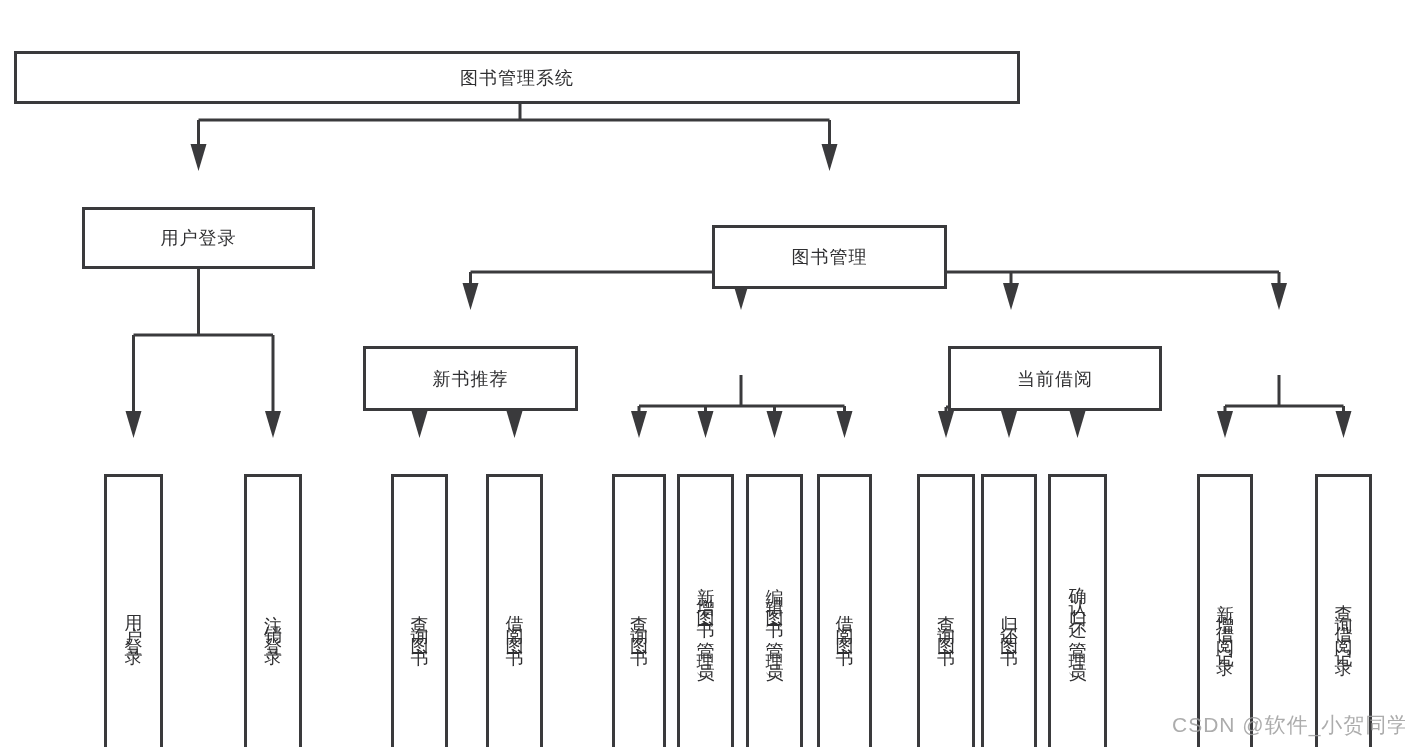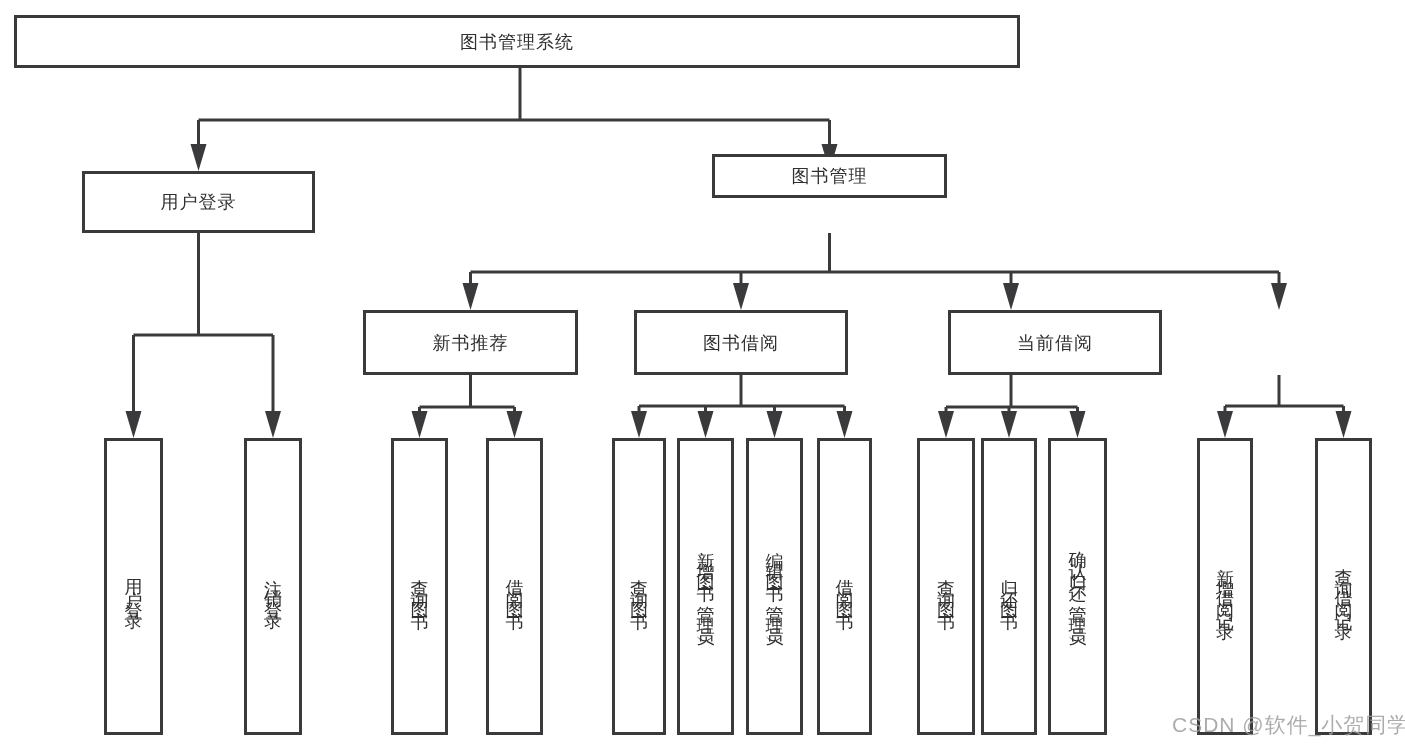--- a/index.html
+++ b/index.html
@@ -16,20 +16,21 @@
     box-sizing:border-box;
     border:3px solid #3a3a3c;
     background:#ffffff;
     display:flex;
     align-items:center;
     justify-content:center;
     color:#2f2f31;
     font-size:18px;
     letter-spacing:1px;
     z-index:2;
+    margin-top:36px;
   }
   .vtext{
     writing-mode:vertical-rl;
     text-orientation:mixed;
     letter-spacing:11px;
     line-height:1;
     font-size:18px;
     white-space:nowrap;
   }
   #watermark{
@@ -98,24 +99,23 @@
       <polygon points="1069.5,411 1085.5,411 1077.5,438" fill="#3a3a3c"></polygon>
       <line x1="1225" y1="406" x2="1225" y2="416" stroke="#3a3a3c" stroke-width="3"></line>
       <polygon points="1217,411 1233,411 1225,438" fill="#3a3a3c"></polygon>
       <line x1="1343.5" y1="406" x2="1343.5" y2="416" stroke="#3a3a3c" stroke-width="3"></line>
       <polygon points="1335.5,411 1351.5,411 1343.5,438" fill="#3a3a3c"></polygon>
     </svg>
 
   <div class="box" style="left:14px;top:15px;width:1006px;height:53px;">图书管理系统</div>
 
   <div class="box" style="left:82px;top:171px;width:233px;height:62px;">用户登录</div>
-  <div class="box" style="left:712px;top:154px;width:235px;height:44px;text-align:right;">图书管理</div>
+  <div class="box" style="left:712px;top:189px;width:235px;height:64px;text-align:right;">图书管理</div>
 
   <div class="box" style="left:363px;top:310px;width:215px;height:65px;text-align:right;">新书推荐</div>
-  <div class="box" style="left:634px;top:310px;width:214px;height:65px;">图书借阅</div>
   <div class="box" style="left:948px;top:310px;width:214px;height:65px;">当前借阅</div>
 
   <div class="box" style="left:104px;top:438px;width:59px;height:297px;">
     <span class="vtext">用户登录</span>
   </div>
   <div class="box" style="left:244px;top:438px;width:58px;height:297px;">
     <span class="vtext">注销登录</span>
   </div>
 
   <div class="box" style="left:391px;top:438px;width:57px;height:297px;">

